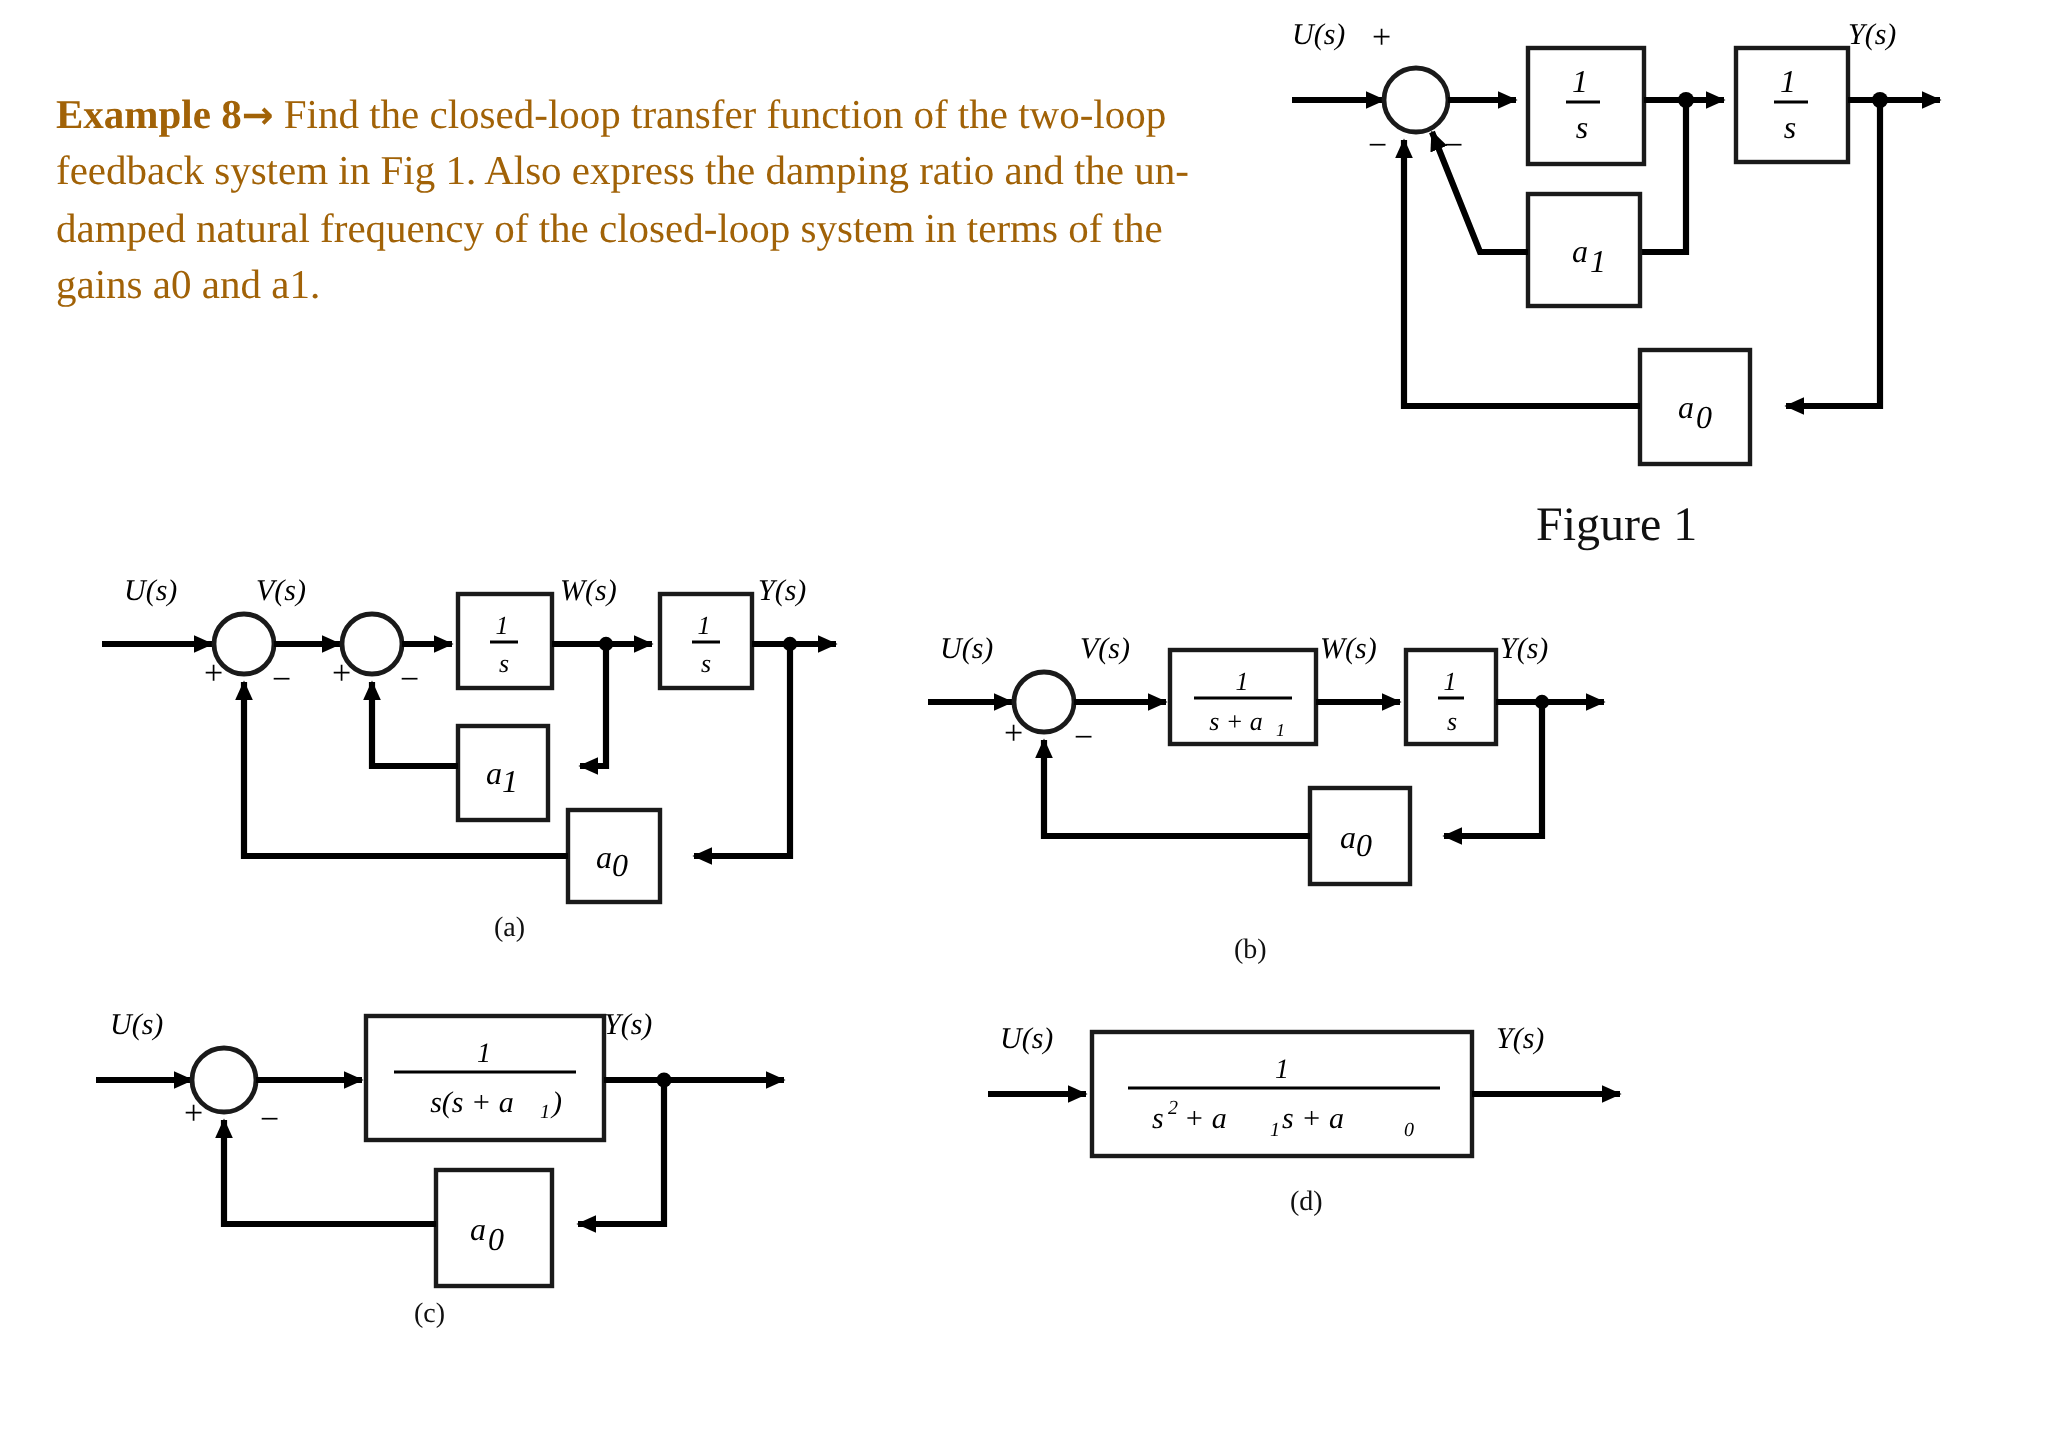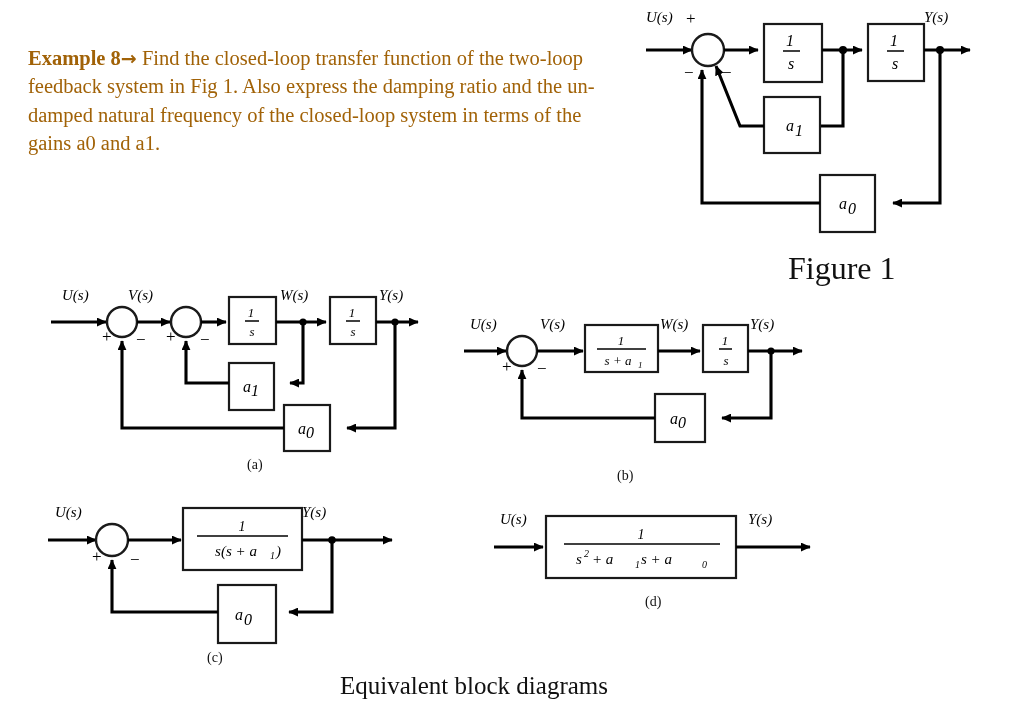--- a/index.html
+++ b/index.html
@@ -38,23 +38,23 @@
   }
 
   
   .caption {
     position: absolute;
     font-family: "Liberation Serif", "DejaVu Serif", serif;
     color: #111;
     white-space: nowrap;
   }
   #figure1-caption {
-    left: 788px;
+    left: 768px;
     top: 250px;
-    font-size: 32px;
+    font-size: 24px;
   }
   #equiv-caption {
     left: 340px;
     top: 672px;
     font-size: 25px;
   }
   .subcaption {
     position: absolute;
     font-size: 14px;
     color: #111;
@@ -341,15 +341,14 @@
       <text class="frac" x="165" y="63" font-size="10">1</text>
       <text class="frac" x="171" y="59" font-size="15">s + a</text>
       <text class="frac" x="232" y="63" font-size="10">0</text>
 
       <line class="wire" x1="266" y1="42" x2="340" y2="42" marker-end="url(#ah-d)"></line>
       <text class="sig" x="278" y="19" font-size="16">Y(s)</text>
     </svg>
   </div>
   <div class="subcaption" id="subcap-d">(d)</div>
 
-  <div class="caption" id="equiv-caption">Equivalent block diagrams</div>
 
 </div>
 
 </body></html>

